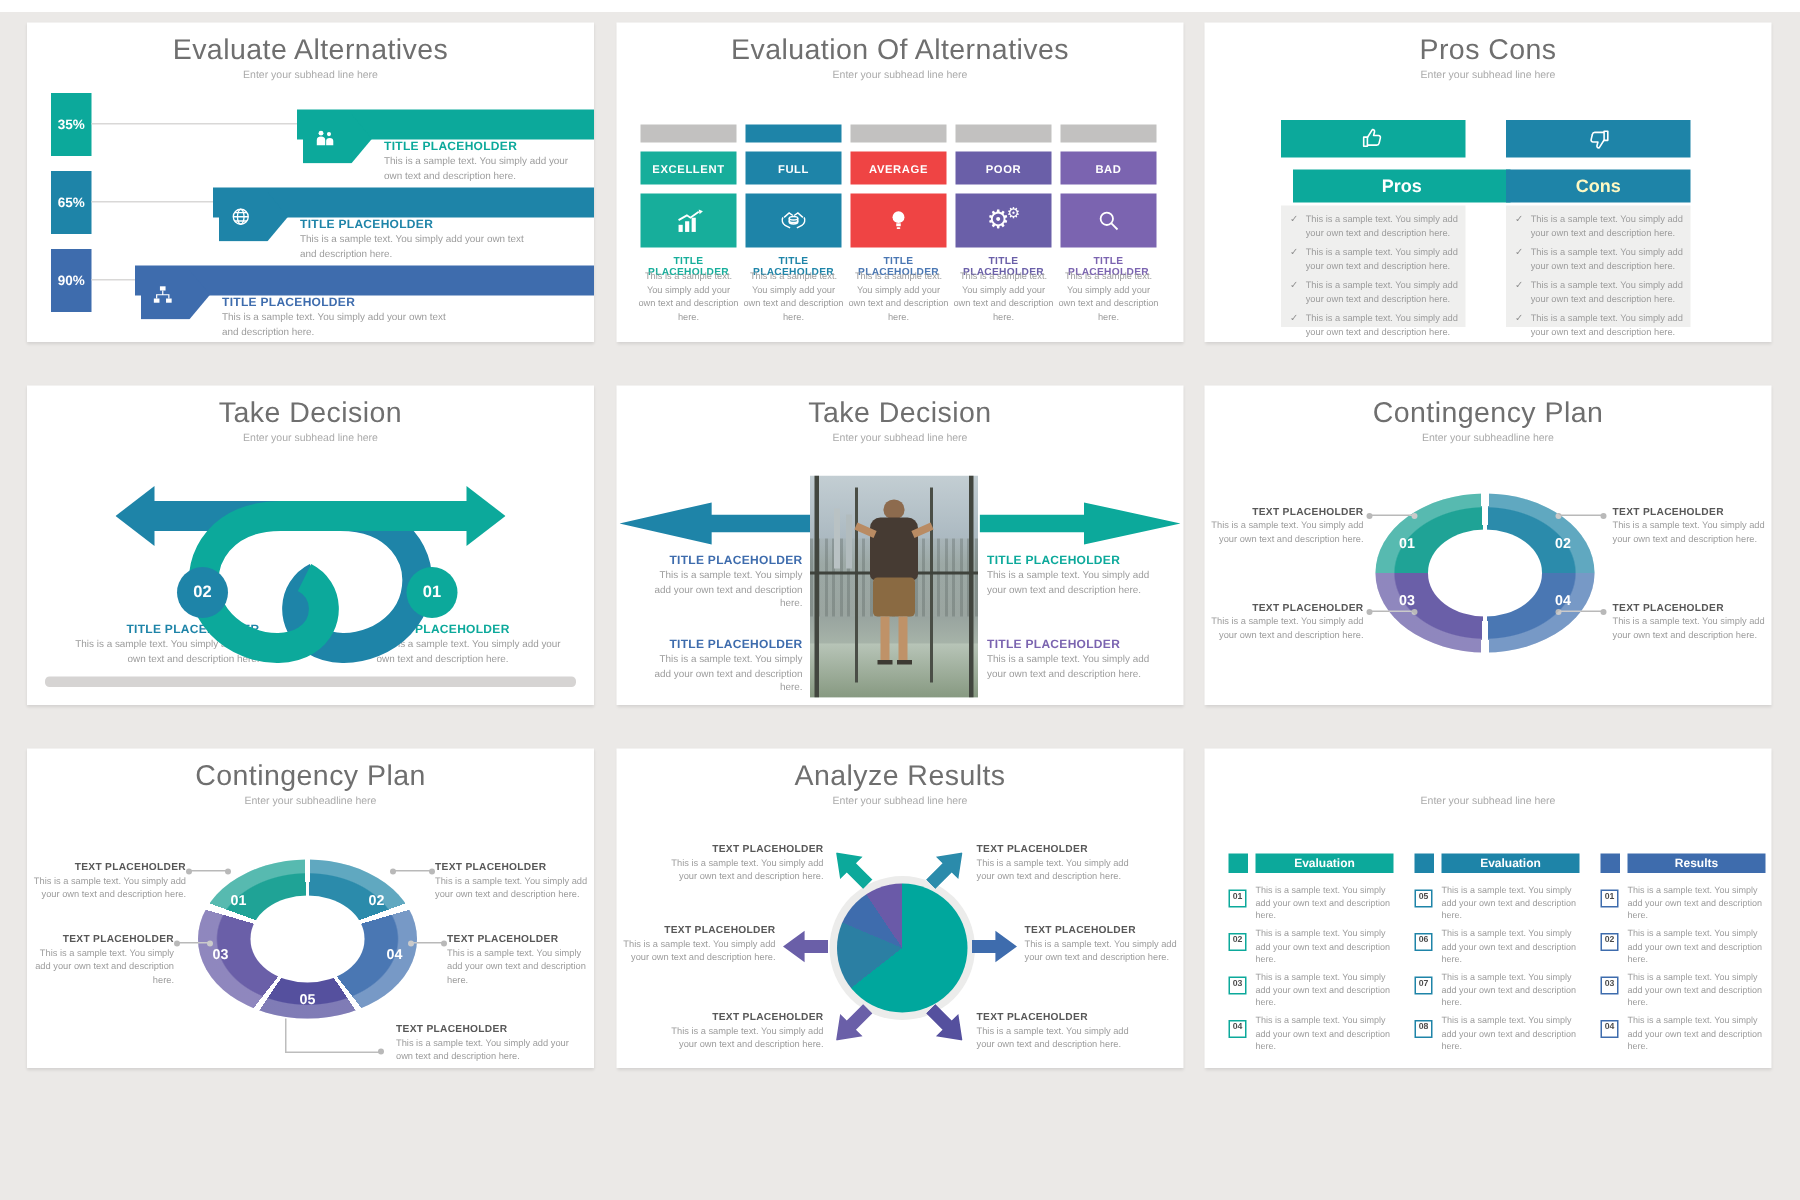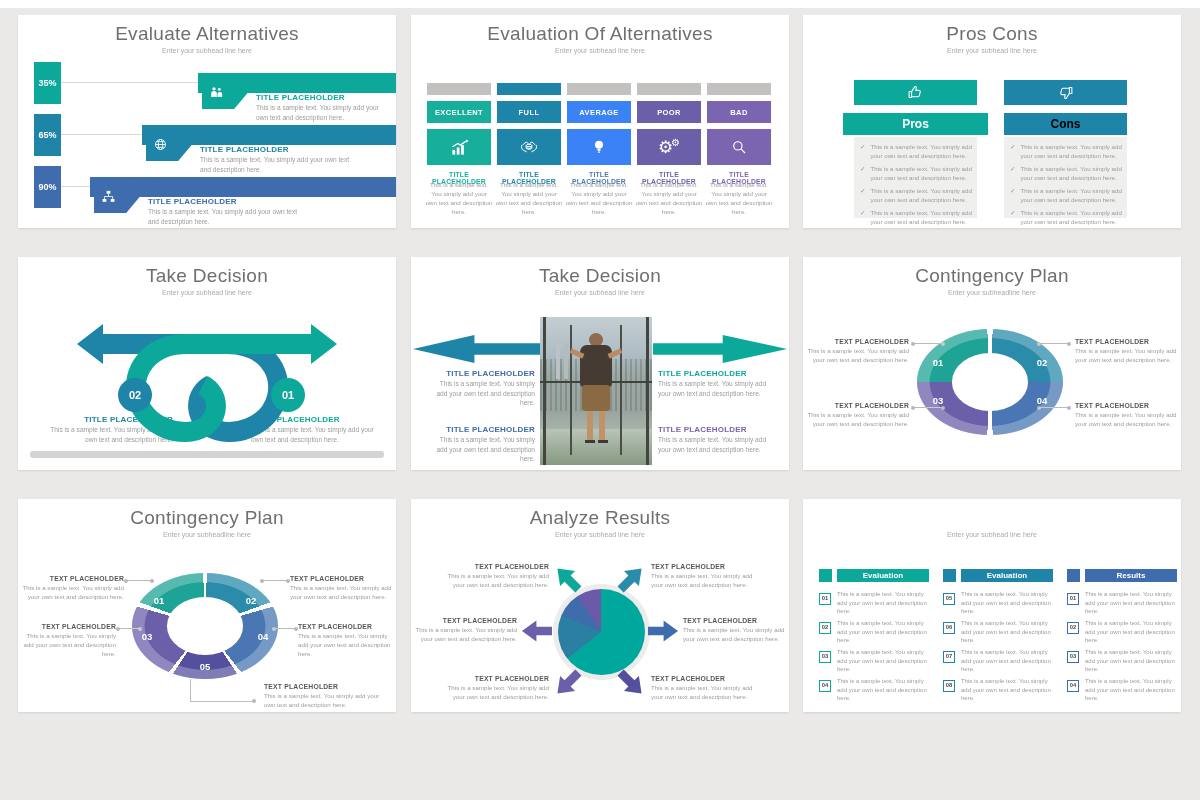--- a/index.html
+++ b/index.html
@@ -12,21 +12,21 @@
   .ph{font-weight:700;font-size:8px;letter-spacing:.2px;}
   .d{font-size:6.6px;color:#9c9c9c;line-height:1.45;}
   .tp{font-weight:700;font-size:6.8px;color:#575757;letter-spacing:.2px;}
   .tr{text-align:right}.tc{text-align:center}
   .wnum{font-weight:700;color:#fff;}
   
   .teal{color:#0CA99B}.bteal{background:#0CA99B}
   .exc{color:#17AE9B}.bexc{background:#17AE9B}
   .tblu{color:#1E84A8}.btblu{background:#1E84A8}
   .blu{color:#3E6CAD}.bblu{background:#3E6CAD}
-  .blu2{color:#4A77B3}.bblu2{background:#3b82f6}
+  .blu2{color:#4A77B3}.bblu2{background:#ef4444}
   .pur{color:#6A5FA8}.bpur{background:#6A5FA8}
   .pur2{color:#7B64B0}.bpur2{background:#7B64B0}.bind{background:#55509E}
   .gray{background:#c2c1c0}
   .tab{clip-path:polygon(0 0,70% 0,100% 50%,70% 100%,0 100%);display:flex;align-items:center;padding-left:7px;box-sizing:border-box;z-index:2;}
   .pctbox{color:#fff;font-weight:700;font-size:9px;display:flex;align-items:center;justify-content:center;}
   .thinline{height:1px;background:#d9d8d7;}
   .iconbox{display:flex;align-items:center;justify-content:center;}
   .labelbar{color:#fff;font-weight:700;font-size:7.5px;display:flex;align-items:center;justify-content:center;letter-spacing:.4px;}
   .listbg{background:#efefee;}
   .li{display:flex;gap:5px;margin-bottom:4px;}
@@ -190,21 +190,21 @@
   <div class="slide" style="left:803px;top:15px;">
     <div class="stitle">Pros Cons</div>
     <div class="ssub">Enter your subhead line here</div>
 
     <div class="a iconbox bteal" style="left:51px;top:65px;width:123px;height:25px;">
       <svg width="17" height="17" viewBox="0 0 24 24" fill="none" stroke="#fff" stroke-width="1.5" stroke-linejoin="round">
           <path d="M3 10.5h3.5V19H3z"></path>
           <path d="M6.5 18h8.8c1.2 0 2-.8 2.2-1.8l1.2-5c.25-1.1-.55-2.2-1.7-2.2h-4.7l.9-3.6c.25-1-.5-2-1.55-2h-.5L6.5 10.8"></path>
         </svg>
     </div>
-    <div class="a iconbox bteal" style="left:40px;top:98px;width:145px;height:22px;">
+    <div class="a iconbox bteal" style="left:59px;top:98px;width:145px;height:22px;">
       <span style="color:#fff;font-weight:700;font-size:12px;">Pros</span>
     </div>
     <div class="a listbg" style="left:51px;top:122px;width:123px;height:81px;padding:6px 5px 0 6px;box-sizing:border-box;">
       <div class="li">
           <span class="chk">✓</span>
           <span class="d" style="font-size:6.2px;">This is a sample text. You simply add your own text and description here.</span>
         </div>
       <div class="li">
           <span class="chk">✓</span>
           <span class="d" style="font-size:6.2px;">This is a sample text. You simply add your own text and description here.</span>
@@ -219,21 +219,21 @@
         </div>
     </div>
 
     <div class="a iconbox btblu" style="left:201px;top:65px;width:123px;height:25px;">
       <svg width="17" height="17" viewBox="0 0 24 24" fill="none" stroke="#fff" stroke-width="1.5" stroke-linejoin="round" style="transform:rotate(180deg)">
           <path d="M3 10.5h3.5V19H3z"></path>
           <path d="M6.5 18h8.8c1.2 0 2-.8 2.2-1.8l1.2-5c.25-1.1-.55-2.2-1.7-2.2h-4.7l.9-3.6c.25-1-.5-2-1.55-2h-.5L6.5 10.8"></path>
         </svg>
     </div>
     <div class="a iconbox btblu" style="left:201px;top:98px;width:123px;height:22px;">
-      <span style="color:#000000;font-weight:700;font-size:12px;">Cons</span>
+      <span style="color:#fef9c3;font-weight:700;font-size:12px;">Cons</span>
     </div>
     <div class="a listbg" style="left:201px;top:122px;width:123px;height:81px;padding:6px 5px 0 6px;box-sizing:border-box;">
       <div class="li">
           <span class="chk">✓</span>
           <span class="d" style="font-size:6.2px;">This is a sample text. You simply add your own text and description here.</span>
         </div>
       <div class="li">
           <span class="chk">✓</span>
           <span class="d" style="font-size:6.2px;">This is a sample text. You simply add your own text and description here.</span>
         </div>

